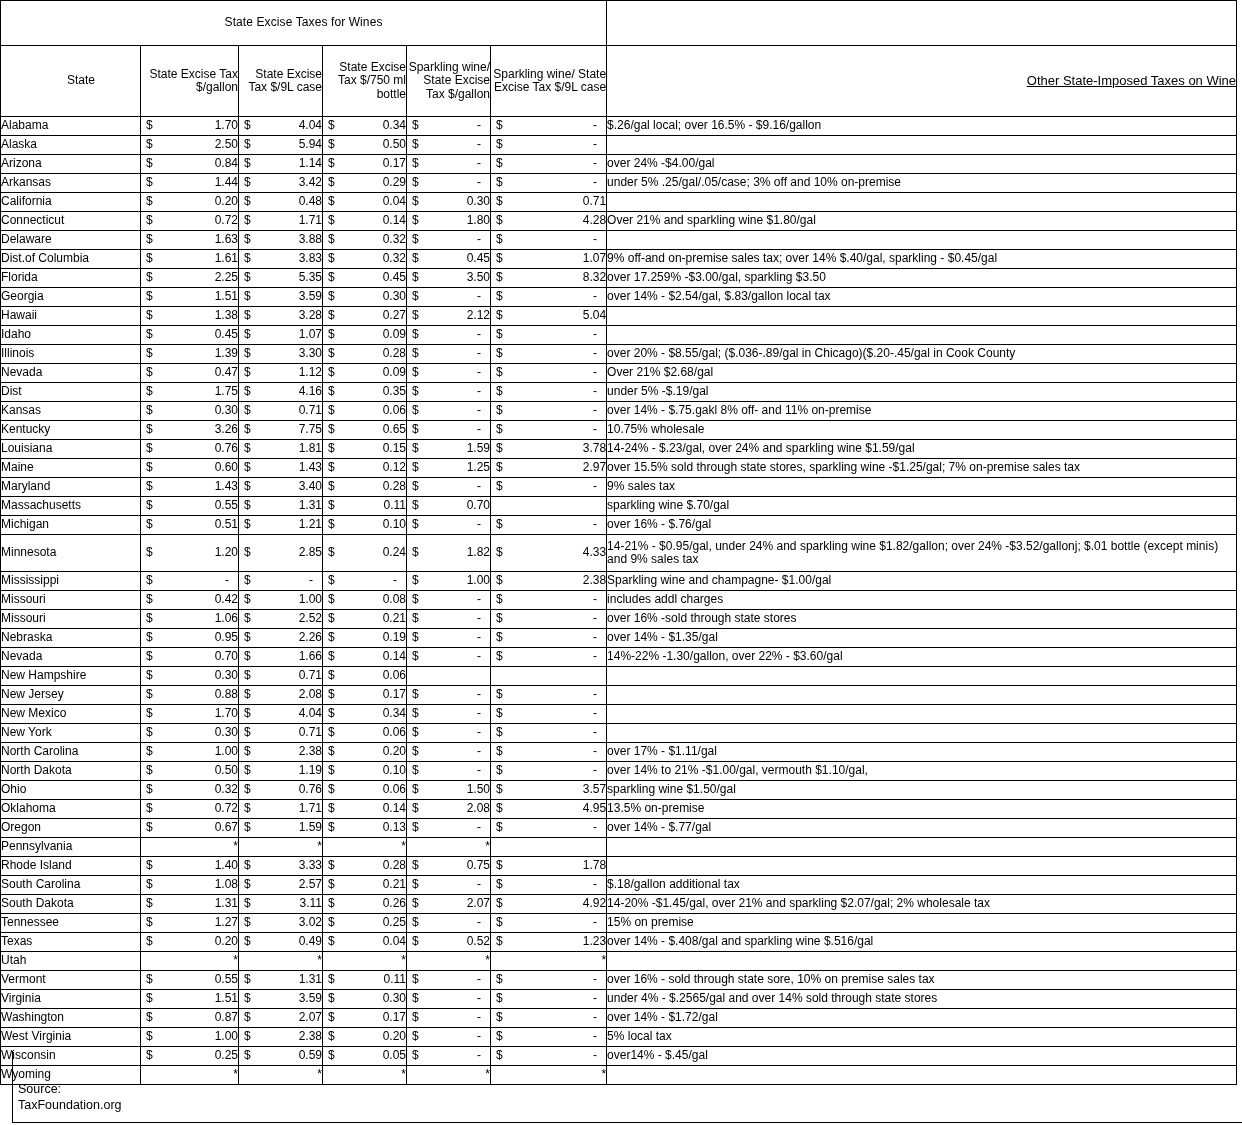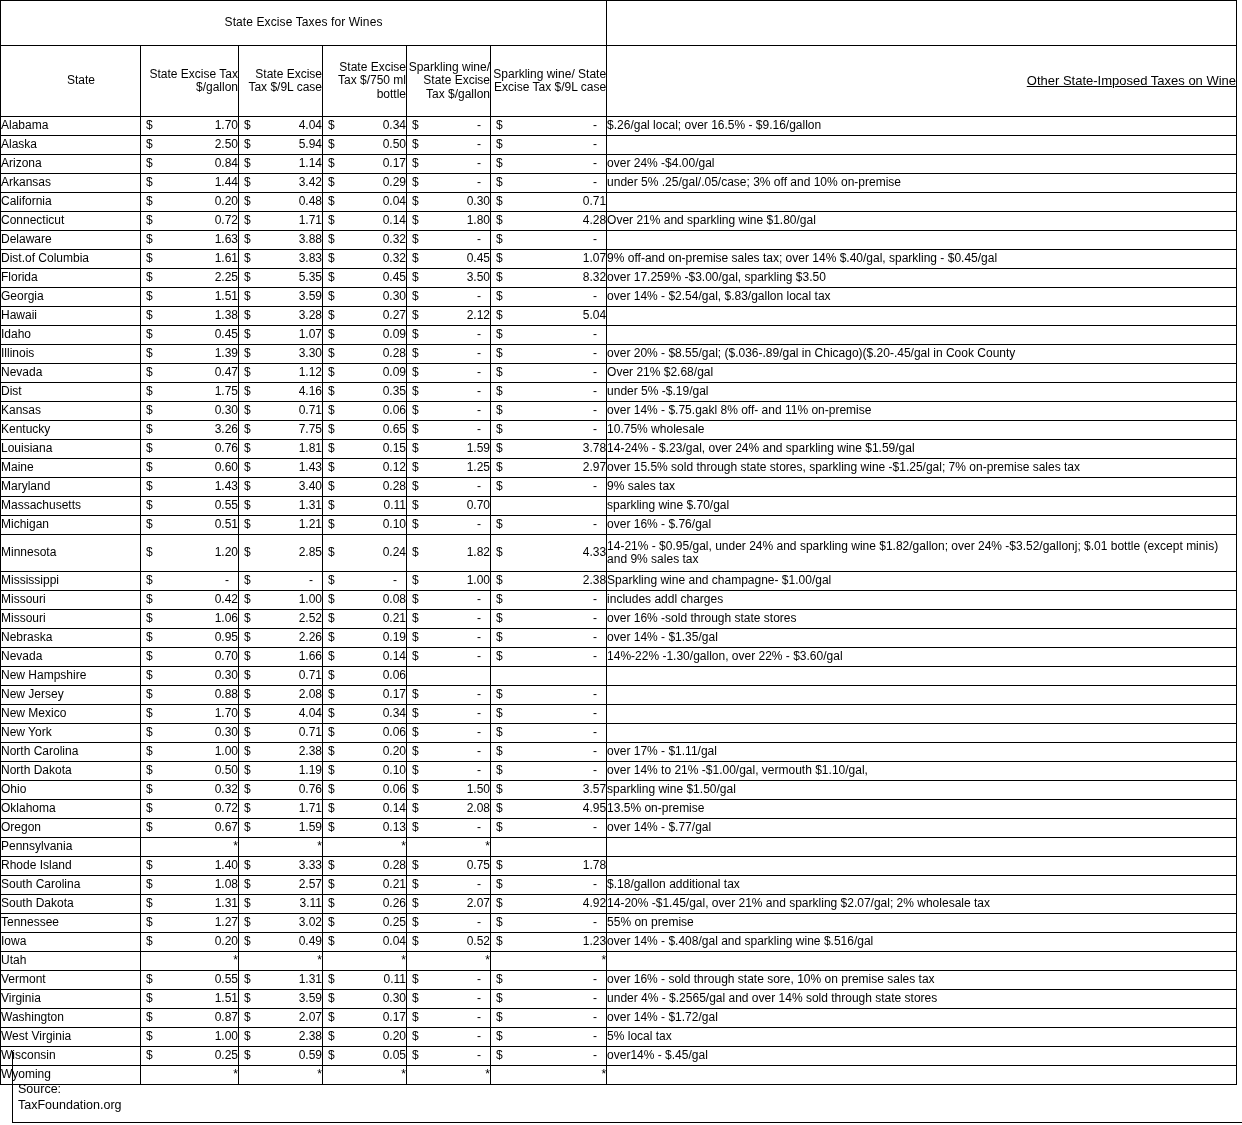--- a/index.html
+++ b/index.html
@@ -1147,24 +1147,24 @@
             <span class="val">0.25</span>
           </td>
           <td class="num dash">
             <span class="dollar">$</span>
             <span class="val">-</span>
           </td>
           <td class="num dash">
             <span class="dollar">$</span>
             <span class="val">-</span>
           </td>
-          <td class="notes">55% on premise</td>
-        </tr>
-        <tr>
-          <td class="state">Iowa</td>
+          <td class="notes">15% on premise</td>
+        </tr>
+        <tr>
+          <td class="state">Texas</td>
           <td class="num">
             <span class="dollar">$</span>
             <span class="val">0.20</span>
           </td>
           <td class="num">
             <span class="dollar">$</span>
             <span class="val">0.49</span>
           </td>
           <td class="num">
             <span class="dollar">$</span>

